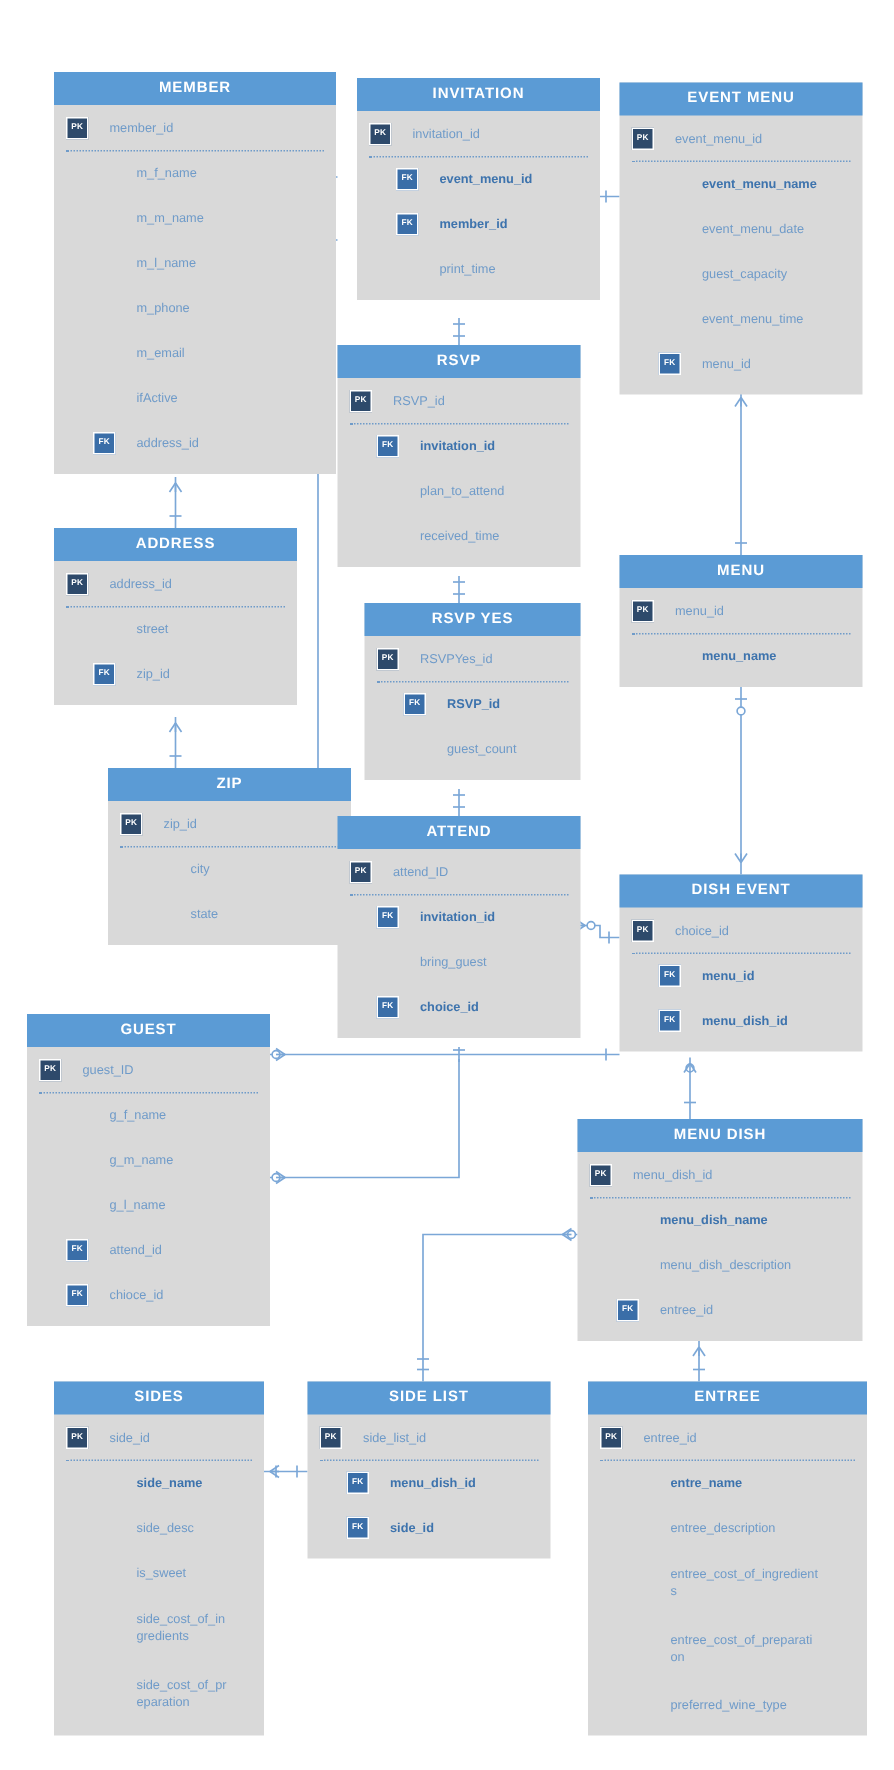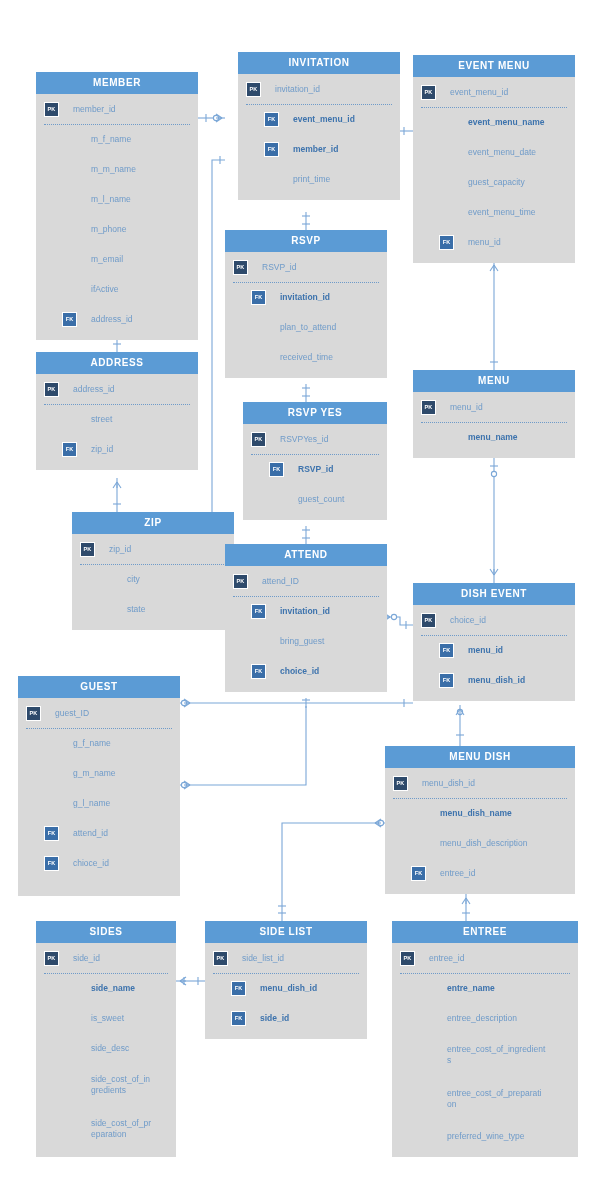--- a/index.html
+++ b/index.html
@@ -164,21 +164,21 @@
         <line x1="176" y1="981" x2="205" y2="981"></line>
         <line x1="184" y1="977" x2="184" y2="985"></line>
         <line x1="198" y1="977" x2="198" y2="985"></line>
         <line x1="180" y1="981" x2="186" y2="977"></line>
         <line x1="180" y1="981" x2="186" y2="985"></line>
         <line x1="180" y1="981" x2="186" y2="981"></line>
       </g>
   </svg>
 
   <div id="tables">
-      <div class="tbl" style="left: 36px; top: 48px; width: 162px; margin-top: 24px;">
+      <div class="tbl" style="left: 36px; top: 48px; width: 188px;">
         <div class="hdr">MEMBER</div>
         <div class="rows" style="padding-bottom: 6px;">
           <div class="row">
             <span class="keybox pk">PK</span>
             <span class="attr">member_id</span>
           </div>
           <div class="sep" style="top: 30px;"></div>
           <div class="row">
             <span class="keyspacer"></span>
             <span class="attr">m_f_name</span>
@@ -386,21 +386,21 @@
             <span class="attr req">menu_id</span>
           </div>
           <div class="row">
             <span class="keybox fk">FK</span>
             <span class="attr req">menu_dish_id</span>
           </div>
         </div>
       </div>
       <div class="tbl" style="left: 18px; top: 676px; width: 162px;">
         <div class="hdr">GUEST</div>
-        <div class="rows" style="padding-bottom: 18px;">
+        <div class="rows" style="padding-bottom: 6px;">
           <div class="row">
             <span class="keybox pk">PK</span>
             <span class="attr">guest_ID</span>
           </div>
           <div class="sep" style="top: 30px;"></div>
           <div class="row">
             <span class="keyspacer"></span>
             <span class="attr">g_f_name</span>
           </div>
           <div class="row">
@@ -450,25 +450,25 @@
             <span class="keybox pk">PK</span>
             <span class="attr">side_id</span>
           </div>
           <div class="sep" style="top: 30px;"></div>
           <div class="row">
             <span class="keyspacer"></span>
             <span class="attr req">side_name</span>
           </div>
           <div class="row">
             <span class="keyspacer"></span>
+            <span class="attr">side_desc</span>
+          </div>
+          <div class="row">
+            <span class="keyspacer"></span>
             <span class="attr">is_sweet</span>
-          </div>
-          <div class="row">
-            <span class="keyspacer"></span>
-            <span class="attr">side_desc</span>
           </div>
           <div class="row tall">
             <span class="keyspacer"></span>
             <span class="attr">side_cost_of_in
 gredients</span>
           </div>
           <div class="row tall">
             <span class="keyspacer"></span>
             <span class="attr">side_cost_of_pr
 eparation</span>

